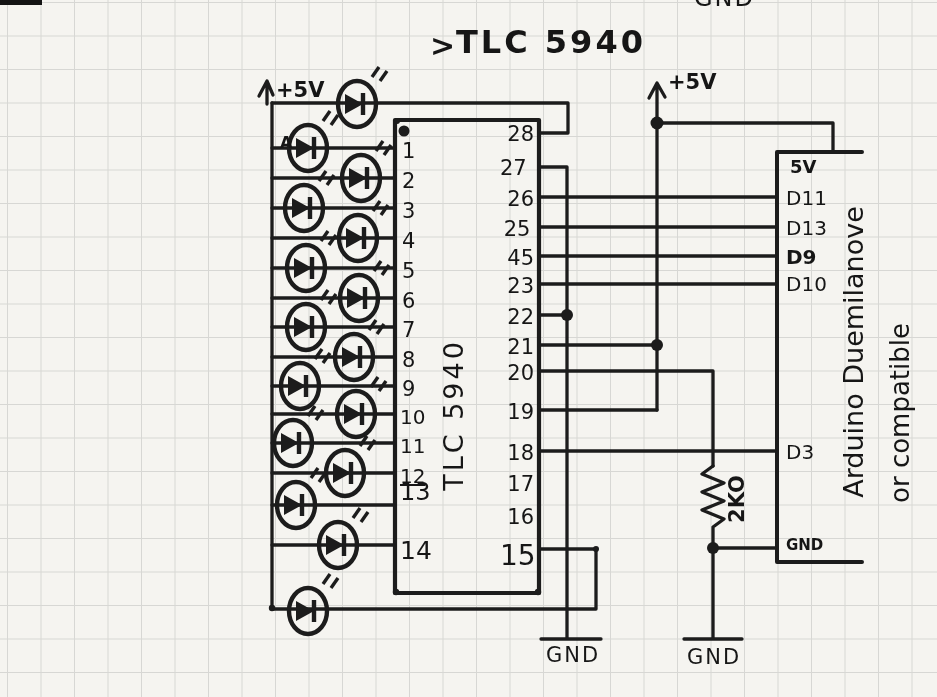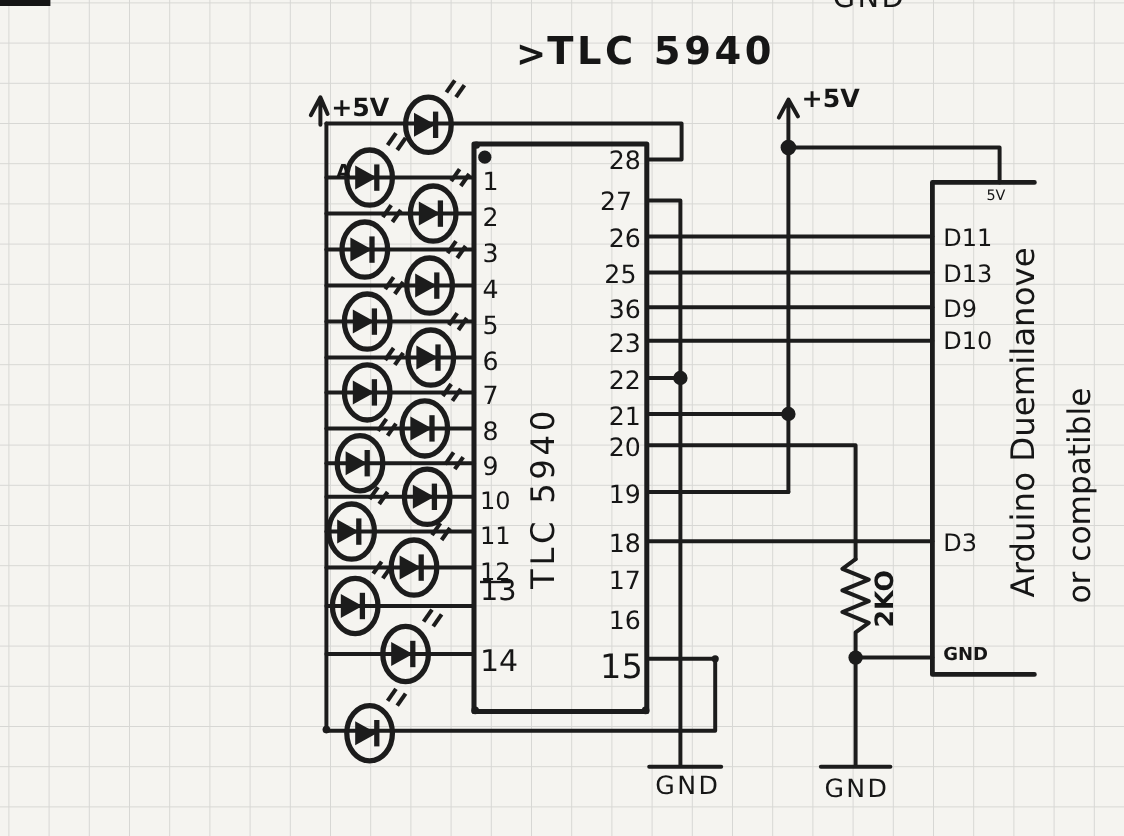--- a/index.html
+++ b/index.html
@@ -140,35 +140,35 @@
   <span class="lbl" style="left:400px; top:405px; font-size:20px;">10</span>
   <span class="lbl" style="left:400px; top:434px; font-size:20px;">11</span>
   <span class="lbl" style="left:400px; top:464px; font-size:20px;text-decoration:underline;">12</span>
   <span class="lbl" style="left:400px; top:478px; font-size:24px;">13</span>
   <span class="lbl" style="left:400px; top:536px; font-size:25px;">14</span>
 
   <span class="lbl" style="left:500px; top:122px; width:34px; text-align:right; font-size:21px;">28</span>
   <span class="lbl" style="left:500px; top:156px; width:34px; font-size:21px;">27</span>
   <span class="lbl" style="left:500px; top:187px; width:34px; text-align:right; font-size:21px;">26</span>
   <span class="lbl" style="left:500px; top:217px; width:34px; text-align:center; font-size:21px;">25</span>
-  <span class="lbl" style="left:500px; top:246px; width:34px; text-align:right; font-size:21px;">36</span>
+  <span class="lbl" style="left:500px; top:246px; width:34px; text-align:right; font-size:21px;">45</span>
   <span class="lbl" style="left:500px; top:274px; width:34px; text-align:right; font-size:21px;">23</span>
   <span class="lbl" style="left:500px; top:305px; width:34px; text-align:right; font-size:21px;">22</span>
   <span class="lbl" style="left:500px; top:335px; width:34px; text-align:right; font-size:21px;">21</span>
   <span class="lbl" style="left:500px; top:361px; width:34px; text-align:right; font-size:21px;">20</span>
   <span class="lbl" style="left:500px; top:400px; width:34px; text-align:right; font-size:21px;">19</span>
   <span class="lbl" style="left:500px; top:441px; width:34px; text-align:right; font-size:21px;">18</span>
   <span class="lbl" style="left:500px; top:472px; width:34px; text-align:right; font-size:21px;">17</span>
   <span class="lbl" style="left:500px; top:505px; width:34px; text-align:right; font-size:21px;">16</span>
   <span class="lbl" style="left:500px; top:539px; width:34px; text-align:right; font-size:28px;">15</span>
 
-  <span class="lbl" style="left:822px; top:156px; font-size:12px; font-weight:normal;">5V</span>
+  <span class="lbl" style="left:790px; top:156px; font-size:18px; font-weight:bold;">5V</span>
   <span class="lbl" style="left:786px; top:186px; font-size:20px;">D11</span>
   <span class="lbl" style="left:786px; top:216px; font-size:20px;">D13</span>
-  <span class="lbl" style="left:786px; top:245px; font-size:20px;">D9</span>
+  <span class="lbl" style="left:786px; top:245px; font-size:20px;font-weight:bold;">D9</span>
   <span class="lbl" style="left:786px; top:272px; font-size:20px;">D10</span>
   <span class="lbl" style="left:786px; top:440px; font-size:20px;">D3</span>
   <span class="lbl" style="left:786px; top:536px; font-size:15px; font-weight:bold;">GND</span>
   <span class="lbl vert" style="left:853px; top:352px; font-size:27px;">Arduino Duemilanove</span>
   <span class="lbl vert" style="left:900px; top:413px; font-size:26px;">or compatible</span>
 
   <span class="lbl vert" style="left:737px; top:499px; font-size:21px; font-weight:bold;">2KO</span>
 
   <span class="lbl" style="left:546px; top:643px; font-size:21px; letter-spacing:2px;">GND</span>
   <span class="lbl" style="left:687px; top:645px; font-size:21px; letter-spacing:2px;">GND</span>

